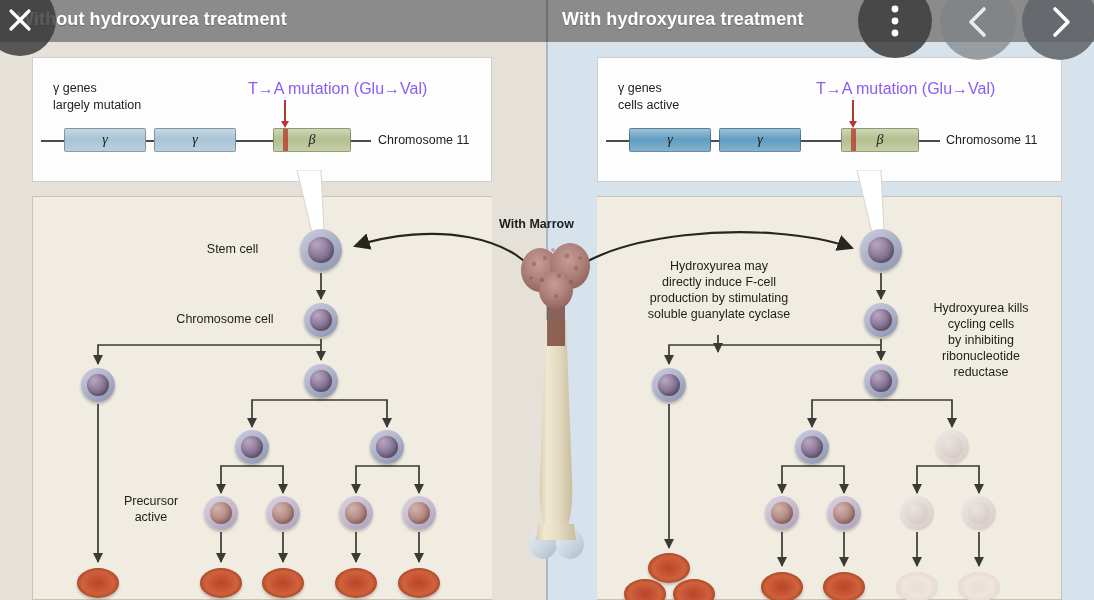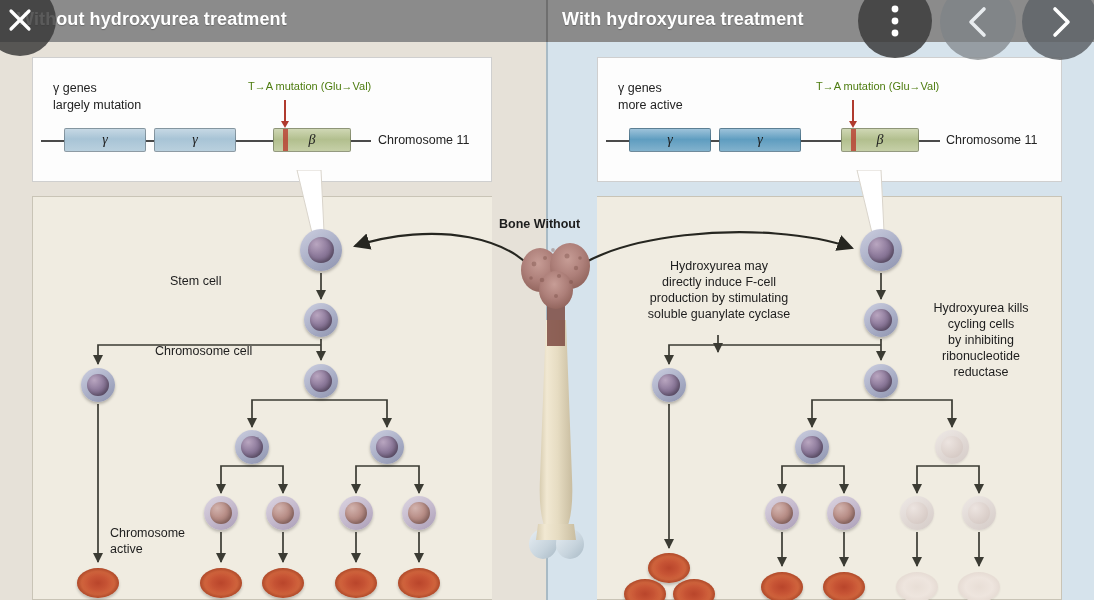--- a/index.html
+++ b/index.html
@@ -27,21 +27,21 @@
   #title-right{left:562px;}
 
   
   .gene-card{
     position:absolute;top:57px;height:125px;background:#fdfdfd;border:1px solid #cfcfcf;
   }
   #gene-card-left{left:32px;width:460px;}
   #gene-card-right{left:597px;width:465px;}
 
   .gene-note{position:absolute;font-size:12.5px;color:#232323;line-height:1.33;white-space:nowrap;}
-  .mut-note{position:absolute;font-size:11px;color:#4d7c0f;white-space:nowrap;}
+  .mut-note{position:absolute;font-size:16px;color:#8b5cf6;white-space:nowrap;}
   .chrom-label{position:absolute;font-size:12.5px;color:#232323;white-space:nowrap;}
 
   .gene-axis{position:absolute;height:1.6px;background:#4a4a4a;}
   .gene-box{
     position:absolute;height:24px;border-radius:2px;border:1px solid rgba(0,0,0,.28);
   }
   .gene-box .glabel{
     position:absolute;left:0;right:0;top:50%;transform:translateY(-50%);
     text-align:center;font-family:"Liberation Serif",serif;font-style:italic;
     font-size:14px;color:#1d1d1d;
@@ -94,21 +94,21 @@
     background:radial-gradient(ellipse at 50% 50%, #b9452b 0%, #c65334 30%, #d4673f 55%, #c0522f 78%, #a83f26 100%);
     box-shadow:0 2px 3px rgba(0,0,0,.22), inset 0 0 6px rgba(120,40,20,.55);}
   .rbc.pale{background:radial-gradient(ellipse at 50% 50%, #e8ded6 0%, #eee5de 45%, #e3d8d0 80%, #d9cdc4 100%);
     box-shadow:0 1px 2px rgba(0,0,0,.07);}
 
   
   #bone{position:absolute;left:512px;top:228px;width:88px;height:332px;z-index:9;}
 
   
   .anno{position:absolute;z-index:12;font-size:12.5px;color:#1d1d1d;line-height:1.28;text-align:center;}
-  .cell-label{position:absolute;z-index:12;font-size:12.5px;color:#1d1d1d;line-height:1.25;text-align:left;margin-top:32px;}
+  .cell-label{position:absolute;z-index:12;font-size:12.5px;color:#1d1d1d;line-height:1.25;text-align:center;}
   .bm-label{position:absolute;z-index:12;font-size:12.5px;font-weight:bold;color:#1d1d1d;}
 
   
   .ctl{position:absolute;border-radius:50%;z-index:60;display:flex;align-items:center;justify-content:center;}
   #btn-close{left:-16px;top:-16px;width:72px;height:72px;background:rgba(55,55,55,.82);}
   #btn-menu{left:858px;top:-16px;width:74px;height:74px;background:rgba(60,60,60,.86);}
   #btn-prev{left:940px;top:-16px;width:76px;height:76px;background:rgba(125,130,135,.72);}
   #btn-next{left:1022px;top:-16px;width:76px;height:76px;background:rgba(95,100,105,.86);}
   .ctl svg{display:block;}
 </style>
@@ -142,21 +142,21 @@
       <div class="mut-stripe" style="left:9px;"></div>
       <span class="glabel">β</span>
     </div>
 
     <div class="chrom-label" style="left:345px;top:75px;">Chromosome 11</div>
   </div>
 
   <div class="gene-card" id="gene-card-right">
     <div class="gene-note" style="left:20px;top:22px;">
       <div>γ genes</div>
-      <div>more active</div>
+      <div>cells active</div>
     </div>
 
     <div class="mut-note" style="left:218px;top:22px;">T→A mutation (Glu→Val)</div>
     <div class="mut-arrow" style="left:254px;top:42px;height:22px;"></div>
 
     <div class="gene-axis" style="left:8px;top:82px;width:334px;"></div>
 
     <div class="gene-box gamma-active" style="left:31px;top:70px;width:82px;">
       <span class="glabel">γ</span>
     </div>
@@ -277,26 +277,26 @@
 
       <path d="M718,335 L718,352"></path>
     </g>
 
     <g stroke="#262620" stroke-width="2.1" fill="none" marker-end="url(#ahbig)">
       <path d="M548,290 C520,232 430,222 355,246"></path>
       <path d="M556,290 C586,230 770,218 852,248"></path>
     </g>
   </svg>
 
-  <div class="bm-label" style="left:499px;top:217px;">Bone Without</div>
+  <div class="bm-label" style="left:499px;top:217px;">With Marrow</div>
 
   <div class="cell-label" style="left:170px;top:242px;width:125px;">Stem cell</div>
   <div class="cell-label" style="left:155px;top:312px;width:140px;">Chromosome cell</div>
   <div class="cell-label" style="left:110px;top:494px;width:82px;">
-    <div>Chromosome</div>
+    <div>Precursor</div>
     <div>active</div>
   </div>
 
   <div class="anno" id="anno-right" style="left:916px;top:300px;width:130px;white-space:pre-line;">Hydroxyurea kills
 cycling cells
 by inhibiting
 ribonucleotide
 reductase</div>
   <div class="anno" id="anno-left" style="left:628px;top:258px;width:182px;white-space:pre-line;">Hydroxyurea may
 directly induce F-cell

